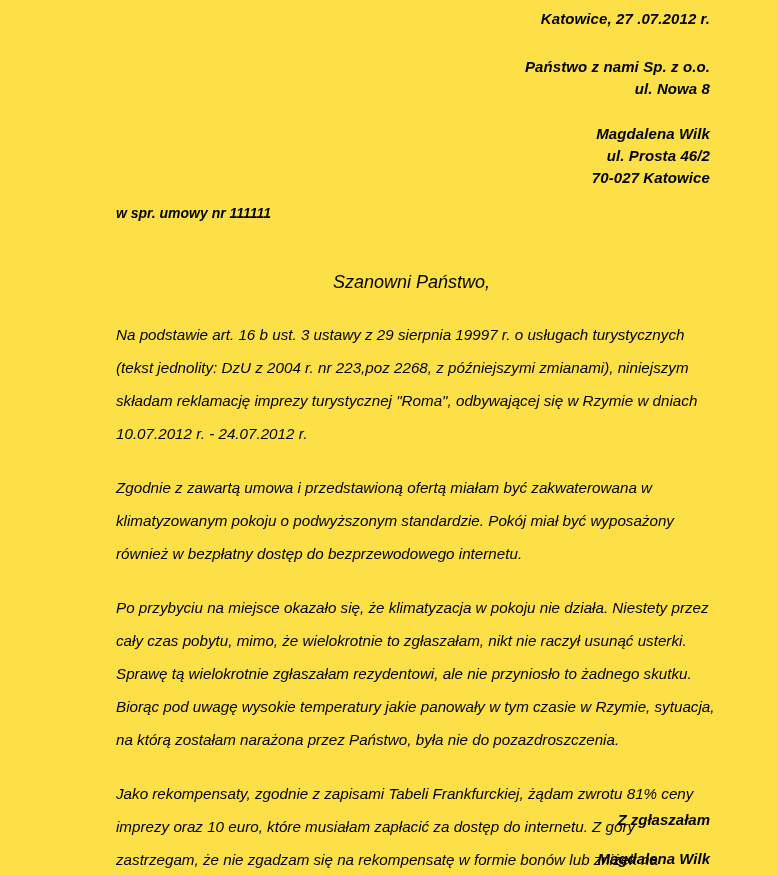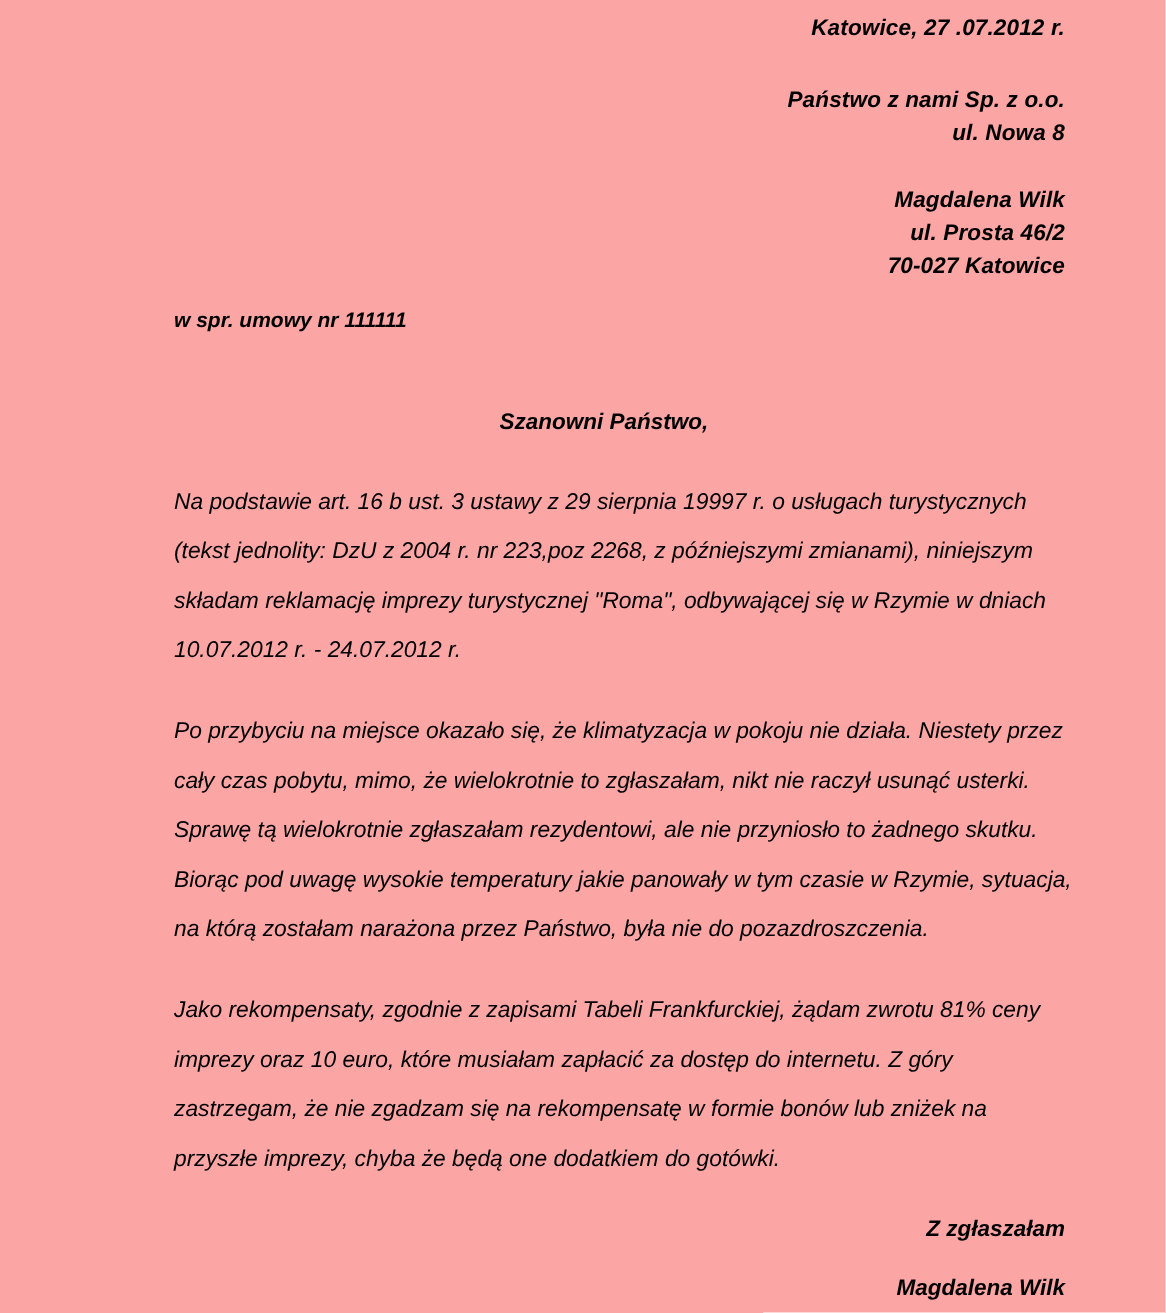--- a/index.html
+++ b/index.html
@@ -8,21 +8,21 @@
     background: #ffffff;
   }
   body {
     font-family: "Liberation Sans", sans-serif;
     color: #000000;
   }
   #page {
     position: relative;
     width: 777px;
     height: 875px;
-    background: #fca5a5;
+    background: #fde047;
     overflow: hidden;
     box-sizing: border-box;
   }
 
   
   .header-block {
     position: absolute;
     right: 67px;
     text-align: right;
   }
@@ -50,22 +50,22 @@
     line-height: 20px;
     white-space: nowrap;
   }
 
   
   #greeting {
     position: absolute;
     left: 333px;
     top: 272px;
     font-style: italic;
-    font-weight: bold;
-    font-size: 15px;
+    font-weight: normal;
+    font-size: 18px;
     line-height: 20px;
     white-space: nowrap;
   }
 
   
   #body-block {
     position: absolute;
     left: 116px;
     top: 318px;
     width: 600px;
@@ -112,20 +112,21 @@
     <div class="hdr-line">ul. Prosta 46/2</div>
     <div class="hdr-line">70-027 Katowice</div>
   </div>
 
   <div id="subject-line">w spr. umowy nr 111111</div>
 
   <div id="greeting">Szanowni Państwo,</div>
 
   <div id="body-block">
     <p class="para">Na podstawie art. 16 b ust. 3 ustawy z 29 sierpnia 19997 r. o usługach turystycznych (tekst jednolity: DzU z 2004 r. nr 223,poz 2268, z późniejszymi zmianami), niniejszym składam reklamację imprezy turystycznej "Roma", odbywającej się w Rzymie w dniach 10.07.2012 r. - 24.07.2012 r.</p>
+    <p class="para">Zgodnie z zawartą umowa i przedstawioną ofertą miałam być zakwaterowana w klimatyzowanym pokoju o podwyższonym standardzie. Pokój miał być wyposażony również w bezpłatny dostęp do bezprzewodowego internetu.</p>
     <p class="para">Po przybyciu na miejsce okazało się, że klimatyzacja w pokoju nie działa. Niestety przez cały czas pobytu, mimo, że wielokrotnie to zgłaszałam, nikt nie raczył usunąć usterki. Sprawę tą wielokrotnie zgłaszałam rezydentowi, ale nie przyniosło to żadnego skutku. Biorąc pod uwagę wysokie temperatury jakie panowały w tym czasie w Rzymie, sytuacja, na którą zostałam narażona przez Państwo, była nie do pozazdroszczenia.</p>
     <p class="para">Jako rekompensaty, zgodnie z zapisami Tabeli Frankfurckiej, żądam zwrotu 81% ceny imprezy oraz 10 euro, które musiałam zapłacić za dostęp do internetu. Z góry zastrzegam, że nie zgadzam się na rekompensatę w formie bonów lub zniżek na przyszłe imprezy, chyba że będą one dodatkiem do gotówki.</p>
   </div>
 
   <div class="closing-line" id="closing-salutation">Z zgłaszałam</div>
   <div class="closing-line" id="closing-signature">Magdalena Wilk</div>
 
 </div>
 
 </body></html>

